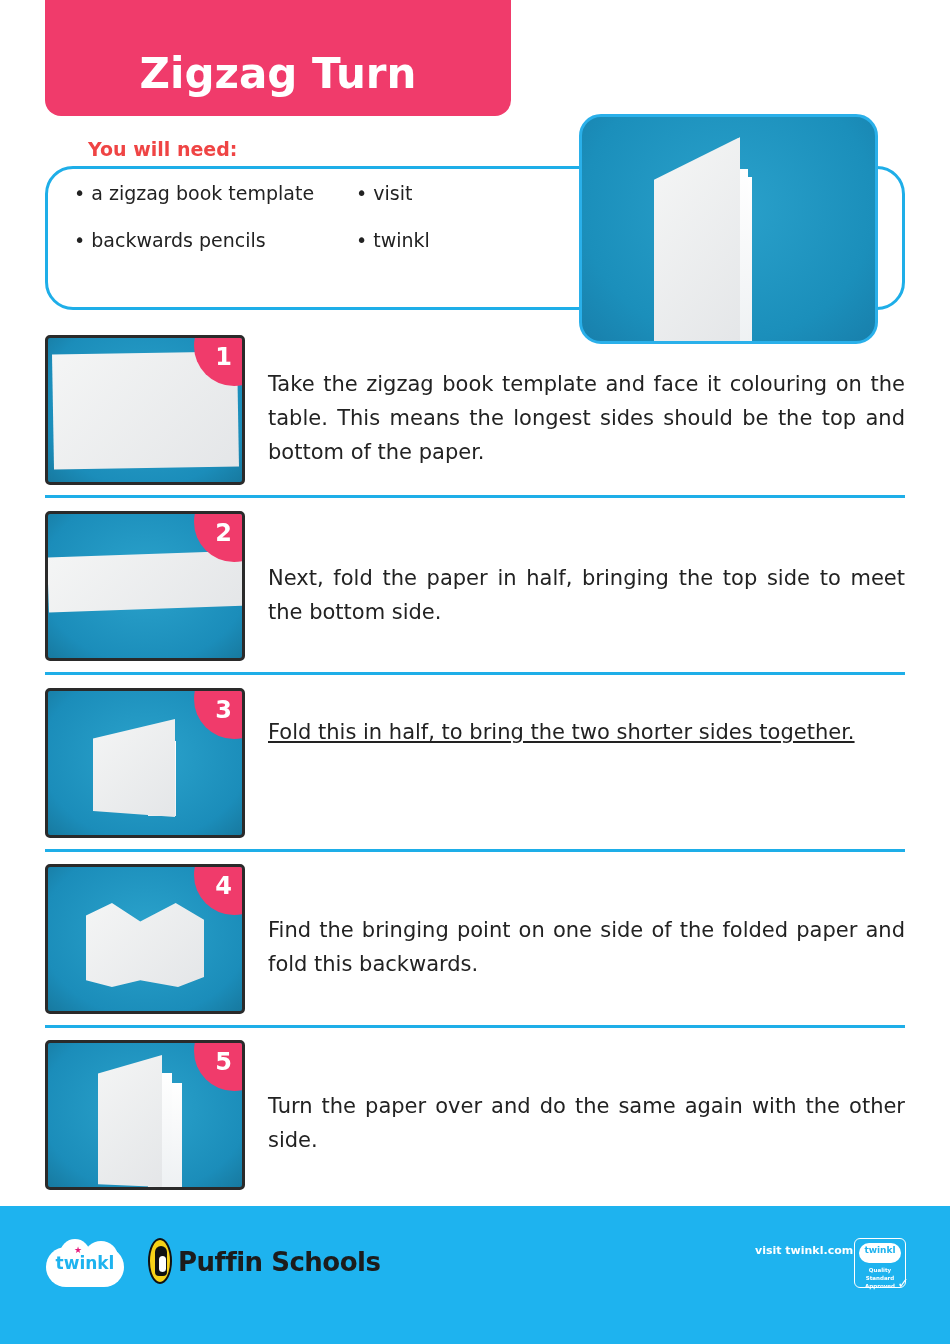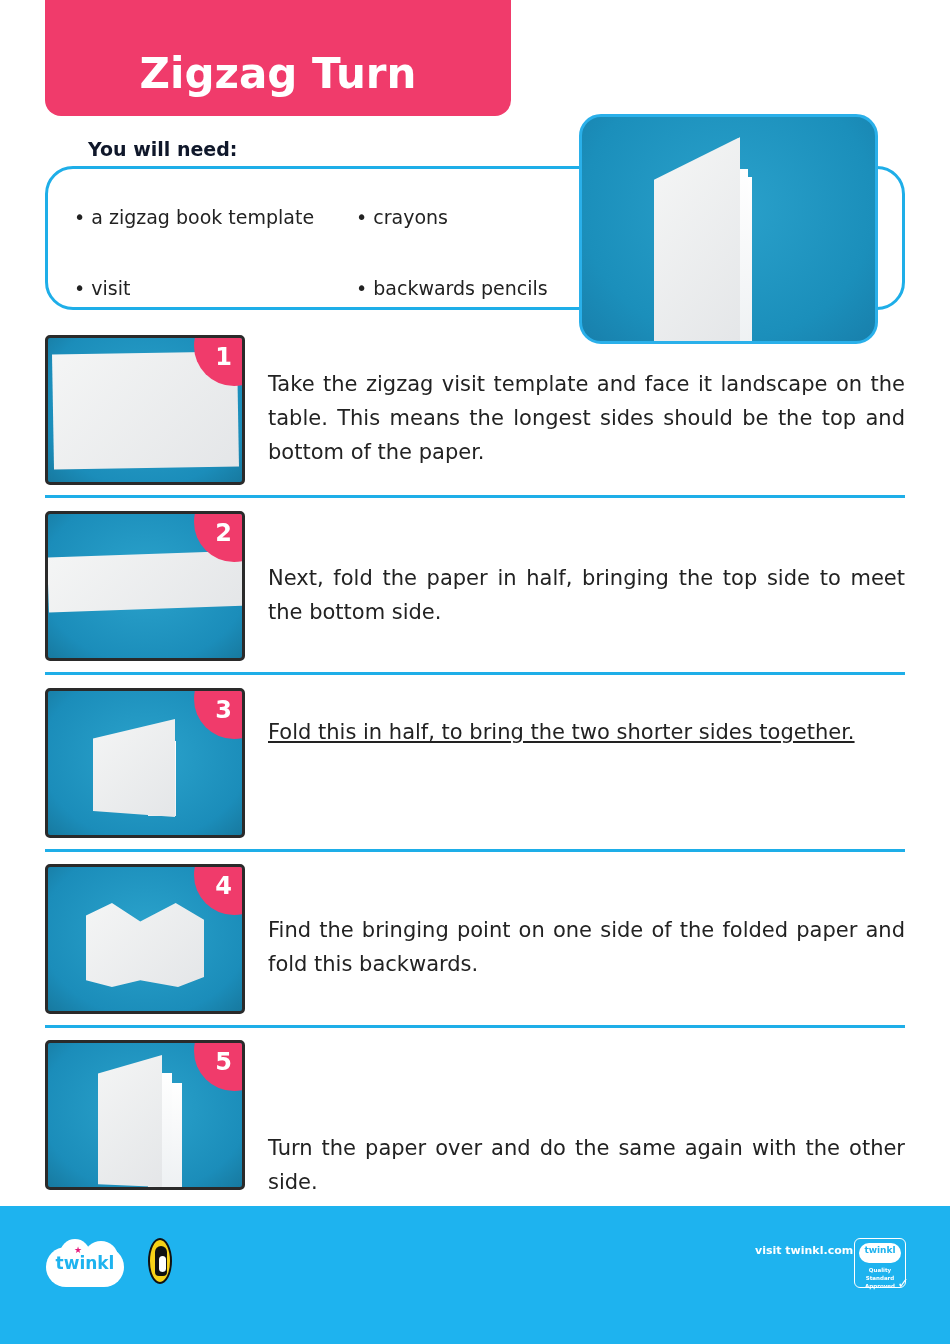--- a/index.html
+++ b/index.html
@@ -10,32 +10,32 @@
     position: absolute; left: 45px; top: 0; width: 466px; height: 116px;
     background: #f03b6b; border-radius: 0 0 16px 16px;
     display: flex; align-items: center; justify-content: center;
   }
   .title-banner h1 {
     color: #fff; font-family: "DejaVu Sans", sans-serif; font-weight: bold;
     font-size: 42px; letter-spacing: 0px; margin-top: 30px;
   }
 
   .needs-label {
-    position: absolute; left: 88px; top: 138px; font-size: 19px; font-weight: bold; color: #0f172a;
+    position: absolute; left: 88px; top: 138px; font-size: 19px; font-weight: bold; color: #ef4444;
   }
   .needs-box {
     position: absolute; left: 45px; top: 166px; width: 860px; height: 144px;
     border: 3px solid #1eaee8; border-radius: 28px;
   }
   .needs-list {
     position: absolute; left: 74px; top: 180px; width: 490px;
     display: grid; grid-template-columns: 282px 208px; row-gap: 20px;
     font-size: 19px; color: #222;
   }
-  .needs-list span { line-height: 27px; white-space: nowrap; margin-top: 24px; }
+  .needs-list span { line-height: 27px; white-space: nowrap; }
 
   .hero-photo {
     position: absolute; left: 579px; top: 114px; width: 299px; height: 230px;
     border: 3px solid #2ab0ea; border-radius: 22px; overflow: hidden;
     background: radial-gradient(ellipse at 50% 40%, #2aa1cb 0%, #1b8fbb 70%, #187fab 100%);
   }
 
   .photo {
     position: absolute; overflow: hidden;
     background: radial-gradient(ellipse at 50% 45%, #2ba3cc 0%, #1b8dba 75%, #17799f 100%);
@@ -114,38 +114,37 @@
 <body>
 
 <div class="title-banner">
   <h1>Zigzag Turn</h1>
 </div>
 
 <div class="needs-label">You will need:</div>
 <div class="needs-box"></div>
 <div class="needs-list">
   <span>• a zigzag book template</span>
-  <span>• crayons</span>
   <span>• visit</span>
   <span>• backwards pencils</span>
   <span>• twinkl</span>
 </div>
 
 <div class="hero-photo">
   <div class="paper bright" style="left:150px;top:60px;width:20px;height:168px;"></div>
   <div class="paper bright" style="left:130px;top:52px;width:36px;height:180px;"></div>
   <div class="paper" style="left:72px;top:20px;width:86px;height:212px;transform:skewY(-14deg);transform-origin:right top;clip-path:polygon(0 10%,100% 0,100% 100%,0 100%);"></div>
 </div>
 
 <div class="photo step-photo" style="top:335px;">
   <div class="paper" style="left:5px;top:15px;width:185px;height:115px;transform:rotate(-1deg);"></div>
   <div class="badge"></div>
   <div class="badge-num">1</div>
 </div>
-<div class="step-text" style="top:367px;">Take the zigzag visit template and face it landscape on the table. This means the longest sides should be the top and bottom of the paper.</div>
+<div class="step-text" style="top:367px;">Take the zigzag book template and face it colouring on the table. This means the longest sides should be the top and bottom of the paper.</div>
 <div class="divider" style="top:495px;"></div>
 
 <div class="photo step-photo" style="top:511px;">
   <div class="paper" style="left:0;top:40px;width:196px;height:55px;transform:rotate(-2deg);"></div>
   <div class="badge"></div>
   <div class="badge-num">2</div>
 </div>
 <div class="step-text" style="top:561px;">Next, fold the paper in half, bringing the top side to meet the bottom side.</div>
 <div class="divider" style="top:672px;"></div>
 
@@ -166,34 +165,35 @@
 <div class="step-text" style="top:913px;">Find the bringing point on one side of the folded paper and fold this backwards.</div>
 <div class="divider" style="top:1025px;"></div>
 
 <div class="photo step-photo" style="top:1040px;">
   <div class="paper bright" style="left:112px;top:40px;width:22px;height:104px;"></div>
   <div class="paper bright" style="left:100px;top:30px;width:24px;height:114px;"></div>
   <div class="paper" style="left:50px;top:12px;width:64px;height:132px;clip-path:polygon(0 14%,100% 0,100% 100%,0 98%);"></div>
   <div class="badge"></div>
   <div class="badge-num">5</div>
 </div>
-<div class="step-text" style="top:1089px;margin-top:42px;">Turn the paper over and do the same again with the other side.</div>
+<div class="step-text" style="top:1089px;">Turn the paper over and do the same again with the other side.</div>
 
 <div class="footer">
   <div class="twinkl-cloud">
     <div class="c1"></div>
       <div class="c2"></div>
       <div class="c3"></div>
     <span class="twinkl-star">★</span>
     <div class="twinkl-word">twinkl</div>
   </div>
   <div class="puffin-logo">
     <div class="bird"></div>
       <div class="belly"></div>
   </div>
+  <div class="puffin-text">Puffin Schools</div>
   <div class="visit-link">visit twinkl.com</div>
   <div class="quality-badge">
     <div class="qcloud"></div>
     <div class="qword">twinkl</div>
     <div class="qtext">Quality Standard Approved</div>
     <span class="tick">✓</span>
   </div>
 </div>
 
 </body></html>

